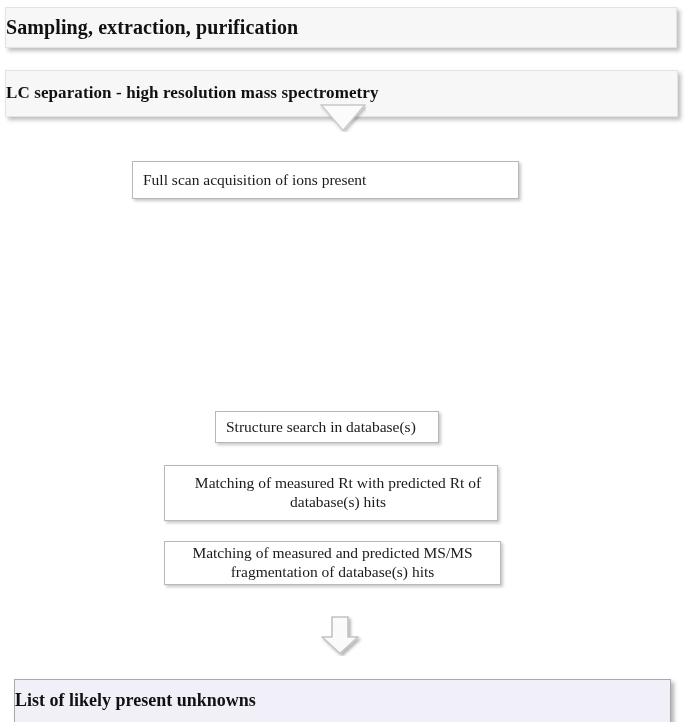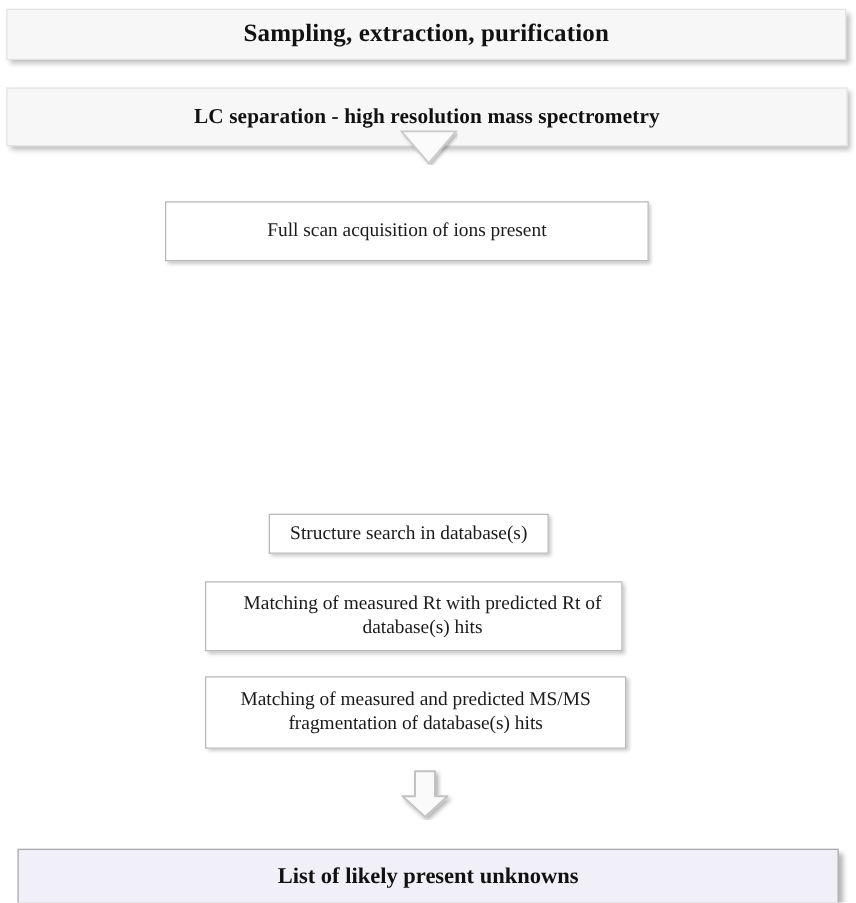--- a/index.html
+++ b/index.html
@@ -22,21 +22,21 @@
     height: 722px;
     background: #ffffff;
   }
 
   
   .fbox {
     position: absolute;
     box-sizing: border-box;
     display: flex;
     align-items: center;
-    justify-content: center;
+    justify-content: flex-start;
     text-align: center;
     background: #ffffff;
     border: 1px solid #b8b8b8;
     box-shadow: 2px 2px 3px rgba(0, 0, 0, 0.22);
     line-height: 1.22;
   }
 
   
   .banner {
     background: #f7f7f7;
@@ -102,36 +102,36 @@
     <svg width="46" height="28" viewBox="0 0 46 28">
       <defs>
         <filter id="shA" x="-40%" y="-40%" width="190%" height="200%">
           <feDropShadow dx="1.6" dy="1.8" stdDeviation="1.4" flood-color="#000000" flood-opacity="0.26"></feDropShadow>
         </filter>
       </defs>
       <path d="M 1.2 1 L 44.8 1 L 23 26.5 Z" fill="#fbfbfb" stroke="#c9c9c9" stroke-width="1.4" filter="url(#shA)"></path>
     </svg>
   </div>
 
-  <div class="fbox step" style="left:132px; top:161px; width:387px; height:48px;">
+  <div class="fbox step" style="left:132px; top:161px; width:387px; height:38px;">
     <span class="step-text">Full scan acquisition of ions present</span>
   </div>
 
 
 
 
   <div class="fbox step" style="left:215px; top:411px; width:224px; height:32px;">
     <span class="step-text">Structure search in database(s)</span>
   </div>
 
   <div class="fbox step" style="left:164px; top:465px; width:334px; height:56px;padding-left:24px;">
     <span class="step-text">Matching of measured Rt with predicted Rt of database(s) hits</span>
   </div>
 
-  <div class="fbox step" style="left:164px; top:541px; width:337px; height:58px;">
+  <div class="fbox step" style="left:164px; top:541px; width:337px; height:44px;">
     <span class="step-text">Matching of measured and predicted MS/MS fragmentation of database(s) hits</span>
   </div>
 
   <div class="arrow-wrap" style="left:315px; top:614px;">
     <svg width="50" height="42" viewBox="0 0 50 42">
       <defs>
         <filter id="shB" x="-40%" y="-30%" width="190%" height="175%">
           <feDropShadow dx="2" dy="2.2" stdDeviation="1.6" flood-color="#000000" flood-opacity="0.3"></feDropShadow>
         </filter>
       </defs>

